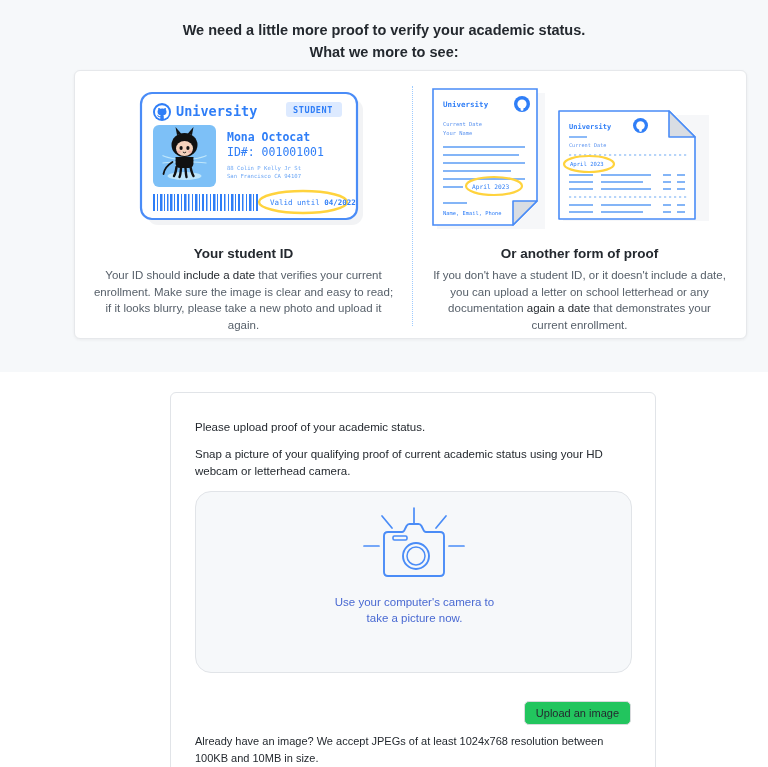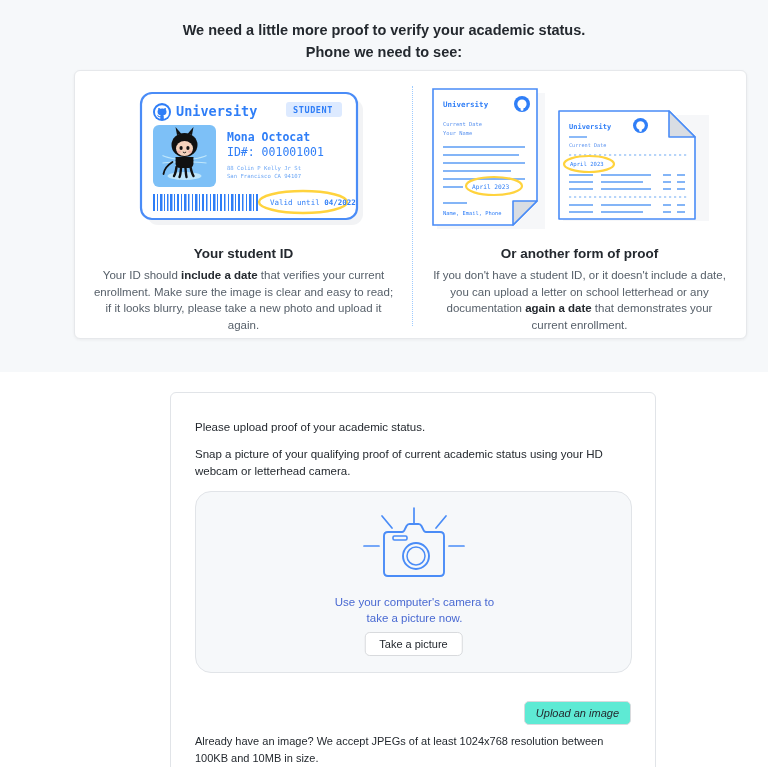--- a/index.html
+++ b/index.html
@@ -72,21 +72,21 @@
   }
   .cap-body {
     position: absolute;
     left: 18px; top: 196px;
     width: 301px;
     text-align: center;
     font-size: 11.5px;
     line-height: 16.5px;
     color: #57606a;
   }
-  .cap-body b { font-weight: 700; color: #24292f; }
+  .cap-body b { font-weight: 400; color: #24292f; }
 
   
   .upload-panel {
     position: absolute;
     left: 170px; top: 392px;
     width: 486px; height: 400px;
     background: #ffffff;
     border: 1px solid #e1e4e8;
     border-radius: 6px;
   }
@@ -151,37 +151,36 @@
     color: #24292f;
     margin-top: 48px;
   }
   .upload-image-btn {
     position: absolute;
     right: 24px; top: 308px;
     padding: 5px 11px;
     font-family: "Liberation Sans", sans-serif;
     font-size: 11px;
     color: #24292f;
-    background: #5eead4;
+    background: #22c55e;
     border: 1px solid #d8dadd;
     border-radius: 5px;
     cursor: pointer;
     white-space: nowrap;
-    font-style: italic;
   }
   svg { display: block; overflow: visible; }
 </style>
 </head>
 <body>
 
 <div class="top-section">
 
   <div class="headline">
     <span>We need a little more proof to verify your academic status.</span>
-    <span class="line2">Phone we need to see:</span>
+    <span class="line2">What we more to see:</span>
   </div>
 
   <div class="proof-card">
 
     <div class="divider-dotted"></div>
 
     <div class="col col-left">
       <div class="art-wrap">
         <svg width="337" height="152" viewBox="0 0 337 152">
 
@@ -368,18 +367,17 @@
         <path d="M34 26 h14 q2 0 3 -3 l1.5 -3 q1 -2 3 -2 h9 q2 0 3 2 l1.5 3 q1 3 3 3 h14 q4 0 4 4 v36 q0 4 -4 4 h-52 q-4 0 -4 -4 v-36 q0 -4 4 -4 z" fill="none" stroke="#4a8cf7" stroke-width="1.9" stroke-linejoin="round"></path>
         <rect x="39" y="30" width="14" height="4" rx="1.4" fill="none" stroke="#4a8cf7" stroke-width="1.6"></rect>
         <circle cx="62" cy="50" r="13" fill="none" stroke="#4a8cf7" stroke-width="1.9"></circle>
         <circle cx="62" cy="50" r="9" fill="none" stroke="#4a8cf7" stroke-width="1.5"></circle>
       </svg>
     </div>
     <div class="camera-text">
       <span>Use your computer's camera to</span><br>
       <span>take a picture now.</span>
     </div>
-    <button class="take-picture-btn">Take a picture</button>
   </div>
 
   <div class="already-text">Already have an image? We accept JPEGs of at least 1024x768 resolution between 100KB and 10MB in size.</div>
   <button class="upload-image-btn">Upload an image</button>
 </div>
 
 </body></html>

